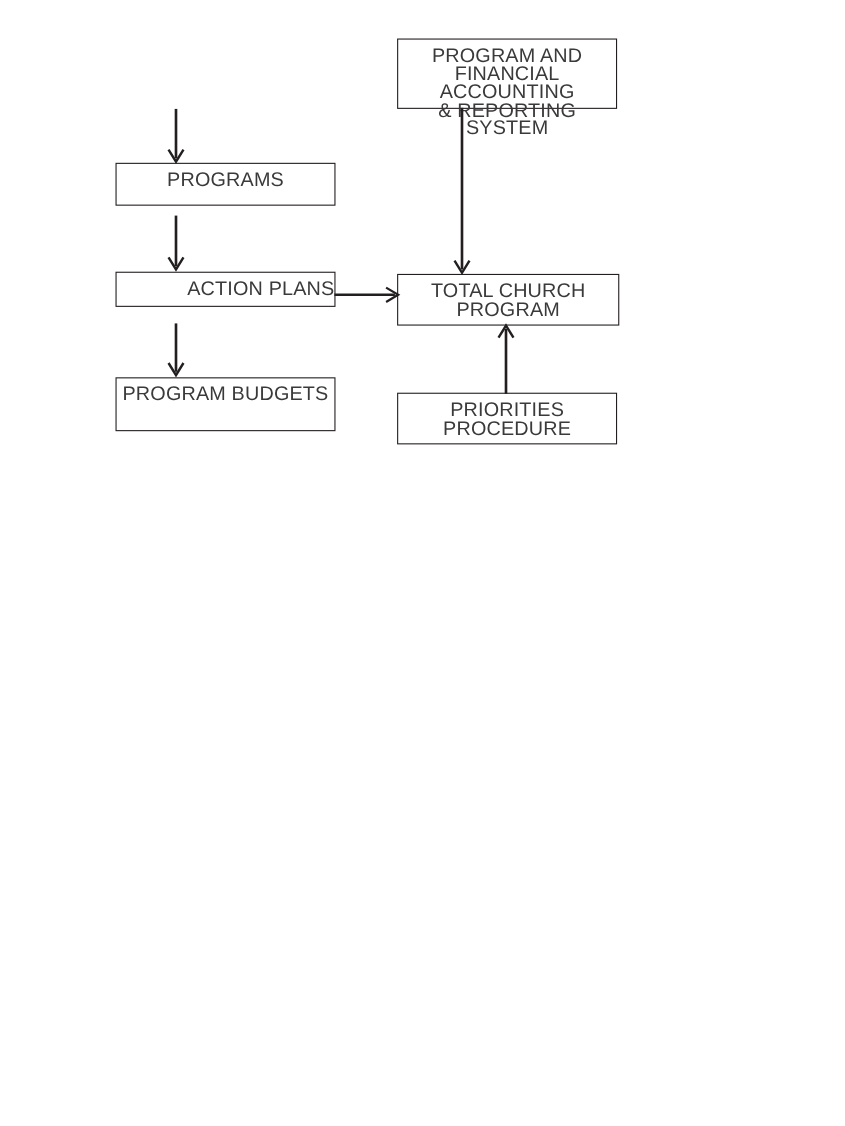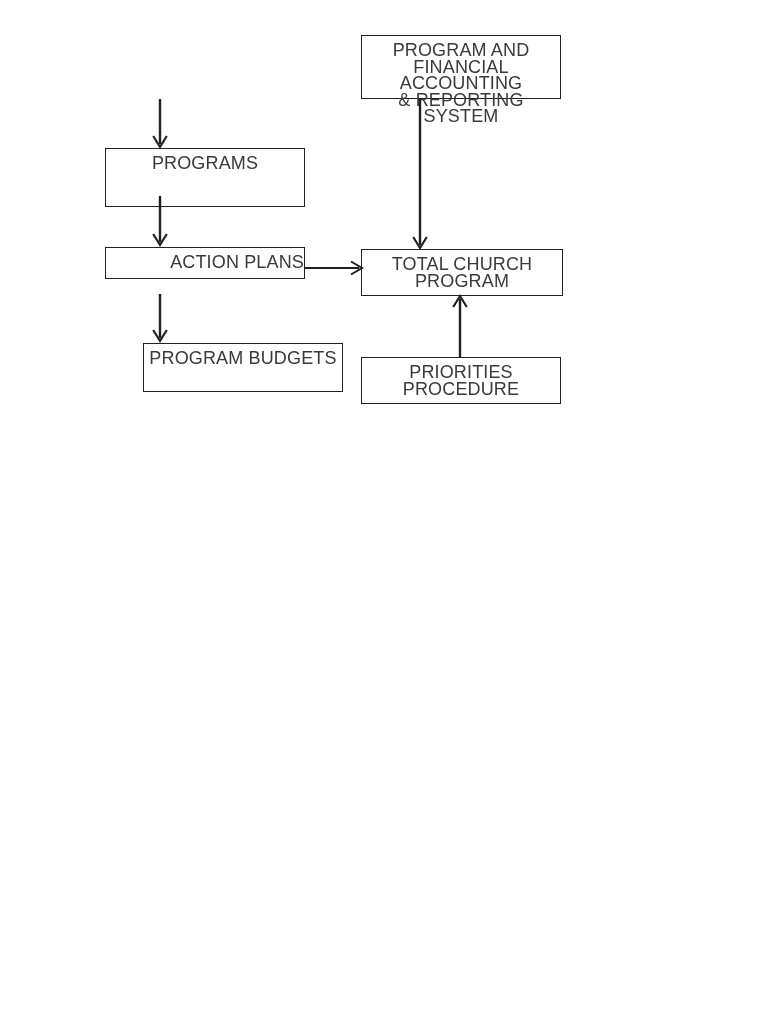--- a/index.html
+++ b/index.html
@@ -40,25 +40,25 @@
     display: block;
     overflow: visible;
   }
 </style>
 </head>
 <body>
 
 <div id="canvas">
 
 
-  <div class="node" style="left:105px; top:148px; width:200px; height:59px;">PROGRAMS</div>
+  <div class="node" style="left:105px; top:148px; width:200px; height:39px;">PROGRAMS</div>
 
   <div class="node" style="left:105px; top:247px; width:200px; height:32px;text-align:right;">ACTION PLANS</div>
 
-  <div class="node" style="left:105px; top:343px; width:200px; height:49px;margin-left:38px;">PROGRAM BUDGETS</div>
+  <div class="node" style="left:105px; top:343px; width:200px; height:49px;">PROGRAM BUDGETS</div>
 
   <div class="node" style="left:361px; top:35px; width:200px; height:64px;">PROGRAM AND
 FINANCIAL ACCOUNTING
 &amp; REPORTING SYSTEM</div>
 
   <div class="node" style="left:361px; top:249px; width:202px; height:47px;">TOTAL CHURCH
 PROGRAM</div>
 
   <div class="node" style="left:361px; top:357px; width:200px; height:47px;">PRIORITIES PROCEDURE</div>
 

